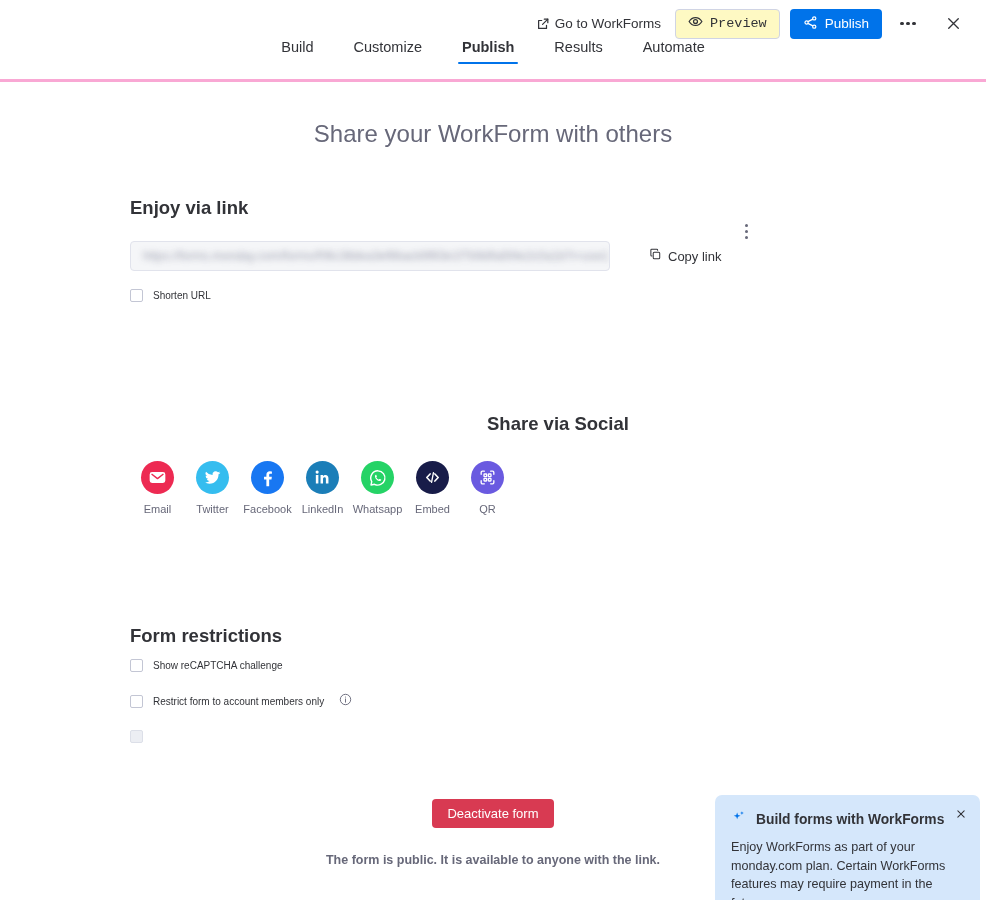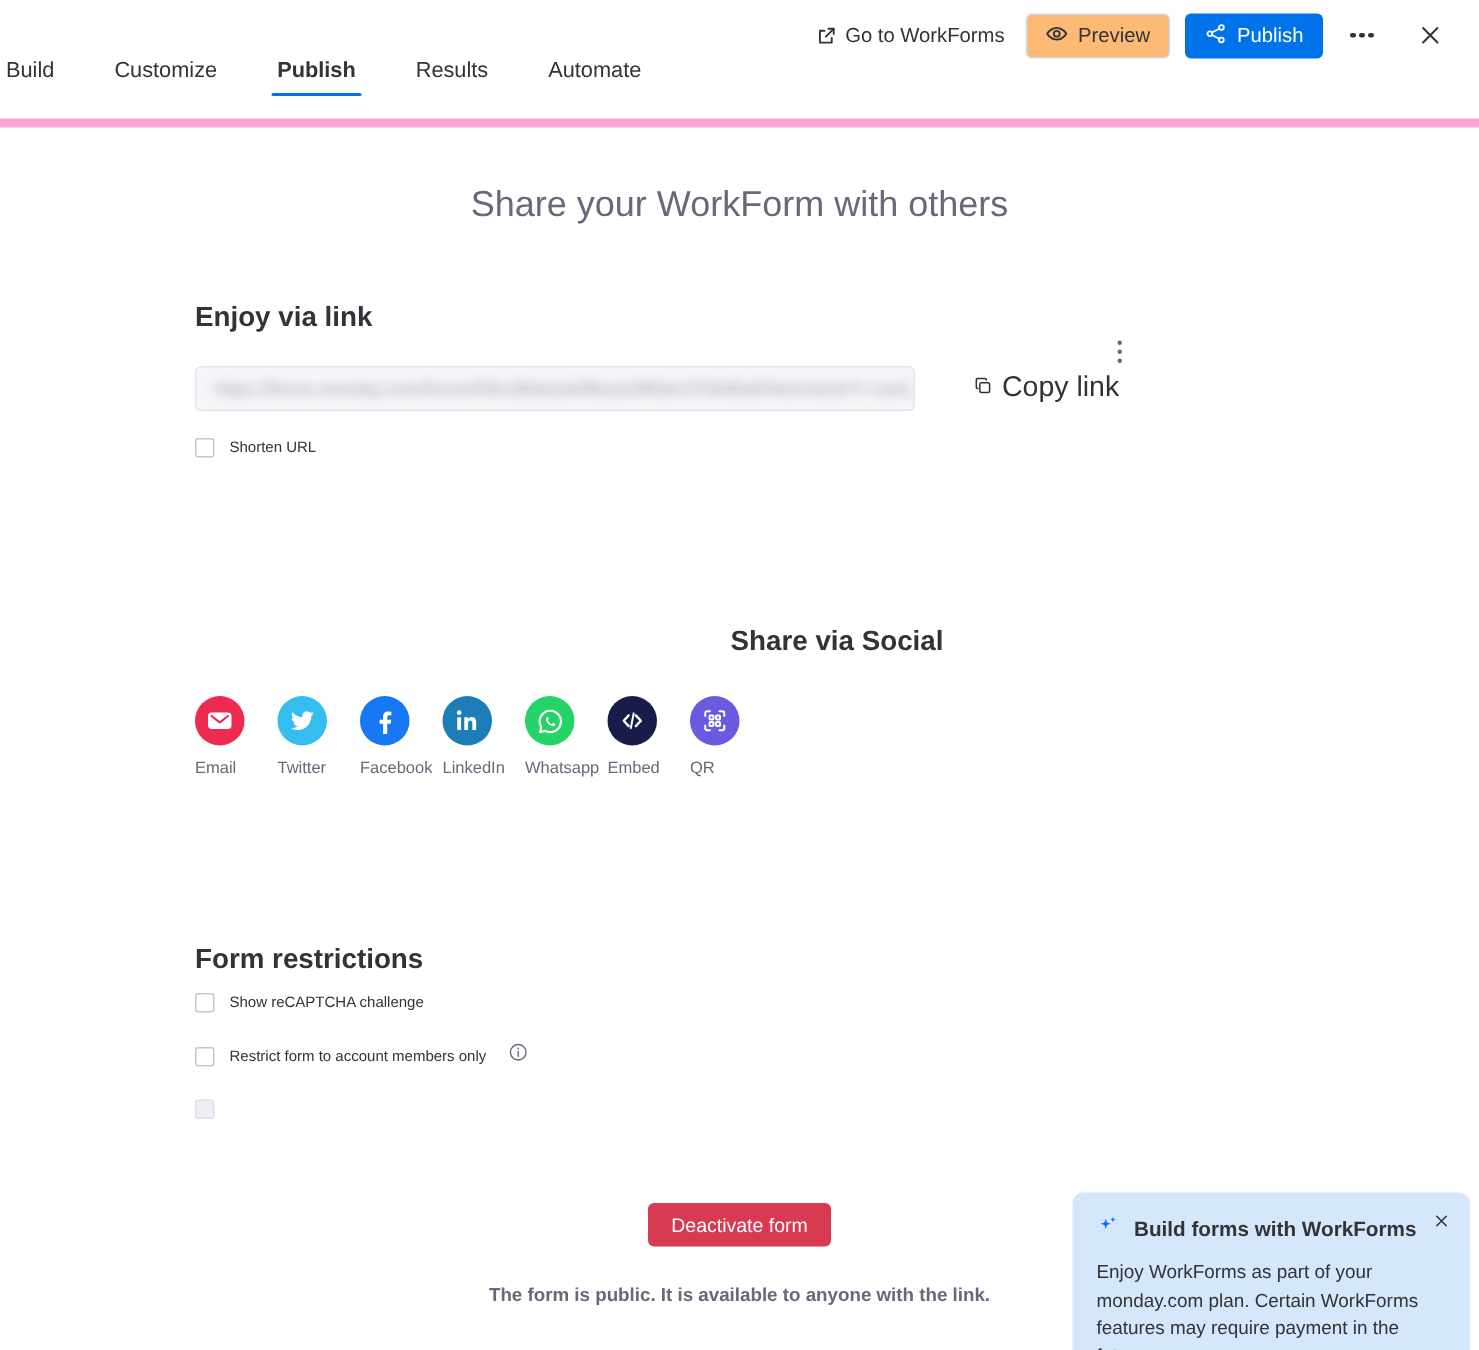--- a/index.html
+++ b/index.html
@@ -26,22 +26,23 @@
     display: flex; align-items: center; gap: 5px;
     font-size: 13.5px; color: #323338;
     padding: 5px 4px; border-radius: 4px; cursor: pointer;
   }
   .ext-icon { width: 14px; height: 14px; display: block; }
 
   .btn-preview {
     display: flex; align-items: center; gap: 7px;
     height: 30px; padding: 0 12px;
     border: 1px solid #d0d4e4; border-radius: 4px;
-    background: #fdba74; color: #323338; font-size: 13.5px;
+    background: #fef9c3; color: #323338; font-size: 13.5px;
     cursor: pointer;
+    font-family: Liberation Mono, monospace;
   }
 
   .btn-publish {
     display: flex; align-items: center; gap: 7px;
     height: 30px; padding: 0 13px;
     border: none; border-radius: 4px;
     background: #0073ea; color: #fff; font-size: 13.5px;
     cursor: pointer;
   }
 
@@ -53,23 +54,23 @@
   .dots-btn i { width: 3.5px; height: 3.5px; border-radius: 50%; background: #323338; display: block; }
 
   .close-btn {
     width: 30px; height: 30px; display: flex; align-items: center;
     justify-content: center; cursor: pointer; border-radius: 4px; margin-left: 6px;
   }
 
   
   .tabbar {
     height: 20px;
-    display: flex; justify-content: flex-start; align-items: flex-start;
+    display: flex; justify-content: center; align-items: flex-start;
     gap: 32px;
-    border-bottom: 6px solid #f9a8d4;
+    border-bottom: 3px solid #f9a8d4;
     padding-bottom: 46px;
     margin-top: -14px;
   }
   .tab {
     font-size: 14.5px; color: #323338; cursor: pointer;
     padding: 0 4px 9px 4px; position: relative; top: 6px;
   }
   .tab.active { font-weight: bold; }
   .tab.active::after {
     content: ""; position: absolute; left: 0; right: 0; bottom: 0;
@@ -113,21 +114,21 @@
     overflow: hidden;
   }
   .blurred-url {
     position: absolute; left: 12px; top: 7px; right: 14px;
     font-size: 12px; color: #9194a6; white-space: nowrap;
     filter: blur(3.4px); opacity: .85;
     user-select: none;
   }
   .copy-link {
     display: flex; align-items: center; gap: 6px;
-    margin-left: 33px; font-size: 19px; color: #323338; cursor: pointer;
+    margin-left: 33px; font-size: 13px; color: #323338; cursor: pointer;
     padding: 4px 6px; border-radius: 4px;
   }
 
   
   .cb-row { display: flex; align-items: center; gap: 10px; cursor: pointer; }
   .cb-row.shorten { margin-top: 18px; }
   .cb-row.r1 { margin-top: 12px; }
   .cb-row.r2 { margin-top: 20px; }
   .cb-row.r3 { margin-top: 20px; cursor: default; }
   .cb-box {
@@ -136,21 +137,21 @@
   }
   .cb-box.disabled { background: #eceef3; border-color: #dcdfe8; }
   .cb-label { font-size: 10px; color: #323338; }
   .cb-label.disabled { color: #a8abbb; }
   .info-icon { margin-left: 5px; display: block; cursor: pointer; }
 
   
   .social-row { display: flex; gap: 0; margin-top: 26px; }
   .social-item {
     width: 55px; display: flex; flex-direction: column;
-    align-items: flex-start; gap: 9px; cursor: pointer;
+    align-items: center; gap: 9px; cursor: pointer;
   }
   .social-circle {
     width: 33px; height: 33px; border-radius: 50%;
     display: flex; align-items: center; justify-content: center;
   }
   .social-label { font-size: 11px; color: #676879; }
 
   
   .deactivate-wrap { text-align: center; margin-top: 56px; margin-left: -130px; }
   .btn-deactivate {

